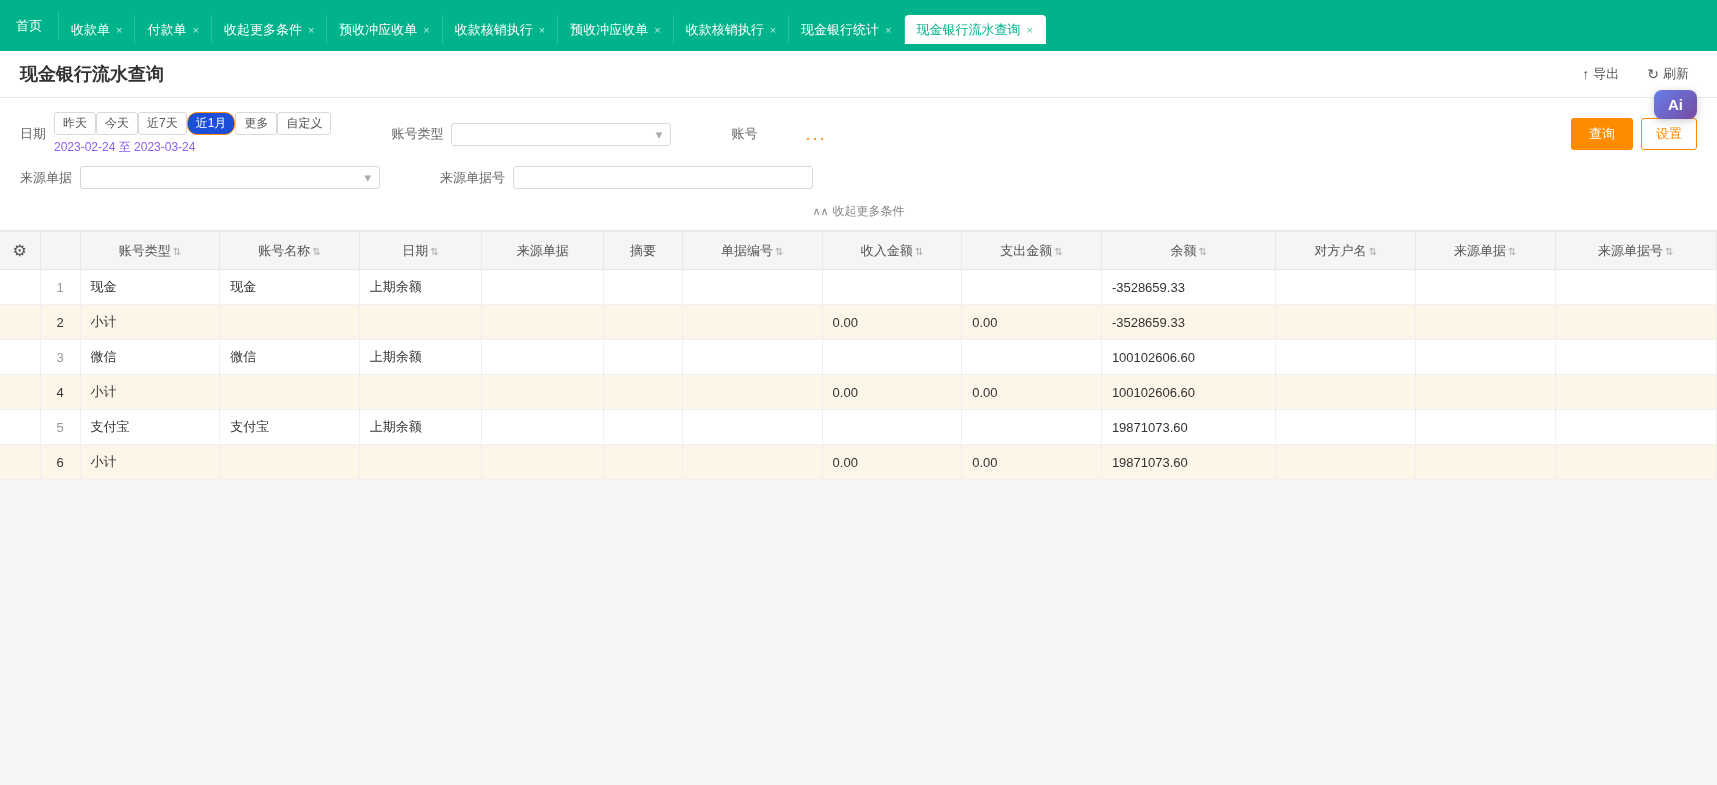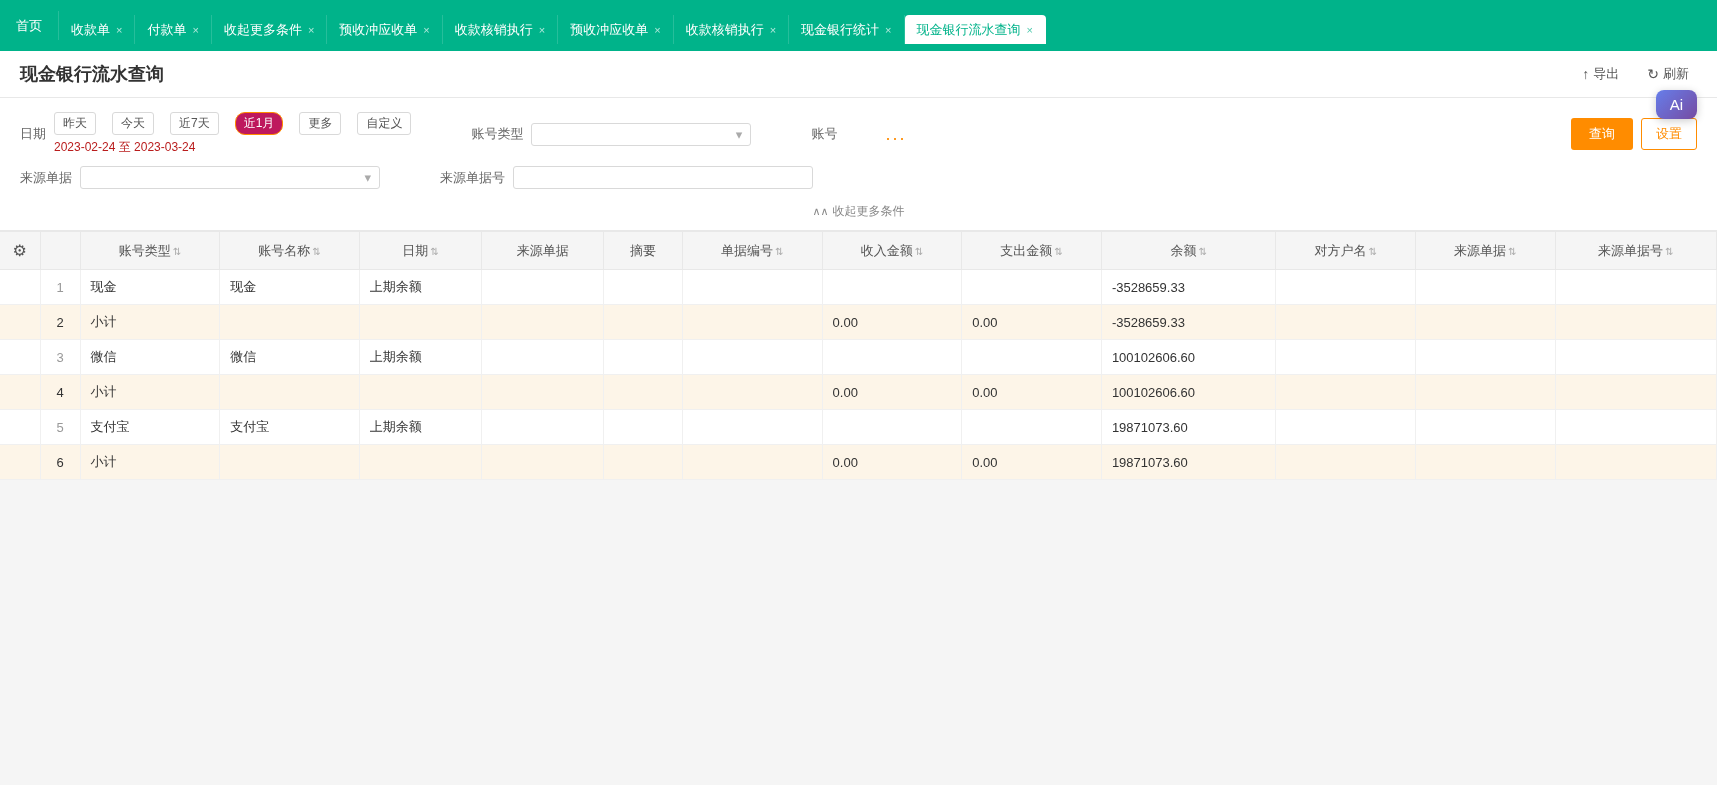--- a/index.html
+++ b/index.html
@@ -94,41 +94,41 @@
       align-items: center;
       gap: 8px;
     }
     .filter-label {
       color: #666;
       font-size: 13px;
       white-space: nowrap;
     }
     .date-btns {
       display: flex;
-      gap: 16px;
+      gap: 0;
       align-items: center;
     }
     .date-btn {
       padding: 2px 8px;
       border: 1px solid #d9d9d9;
       border-radius: 3px;
       background: #fff;
       cursor: pointer;
       font-size: 12px;
       color: #555;
     }
     .date-btn.active {
-      background: #be185d;
+      background: #1d4ed8;
       border-color: #ff8c00;
       color: #fff;
       border-radius: 10px;
     }
     .date-range {
       font-size: 12px;
-      color: #b91c1c;
+      color: #8b5cf6;
       margin-top: 4px;
     }
     .filter-select {
       display: flex;
       align-items: center;
       border: 1px solid #d9d9d9;
       border-radius: 3px;
       padding: 3px 8px;
       min-width: 200px;
       background: #fff;
@@ -233,21 +233,21 @@
     
     .ai-badge {
       position: fixed;
       right: 20px;
       top: 90px;
       background: linear-gradient(135deg, #667eea 0%, #764ba2 100%);
       color: #fff;
       border-radius: 8px;
       padding: 6px 14px;
       font-size: 15px;
-      font-weight: normal;
+      font-weight: bold;
       cursor: pointer;
       box-shadow: 0 2px 8px rgba(0,0,0,0.2);
     }
   </style>
 </head>
 <body>
 
 <div class="top-nav">
   <div class="nav-home">
     <span>首页</span>

